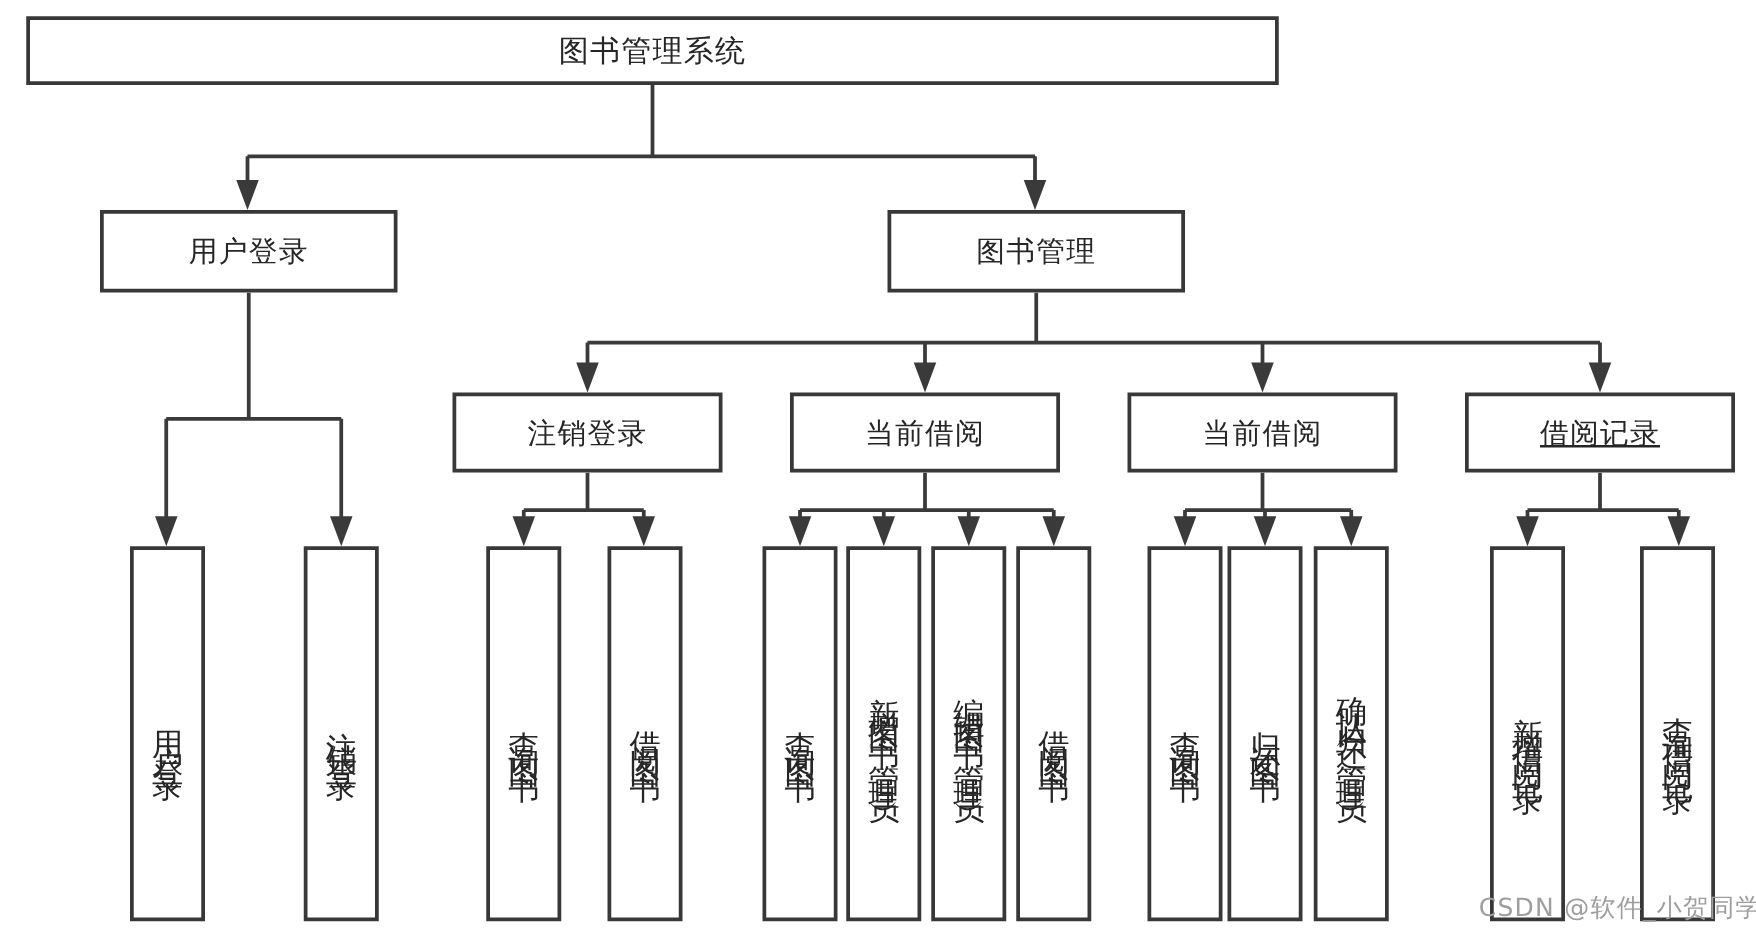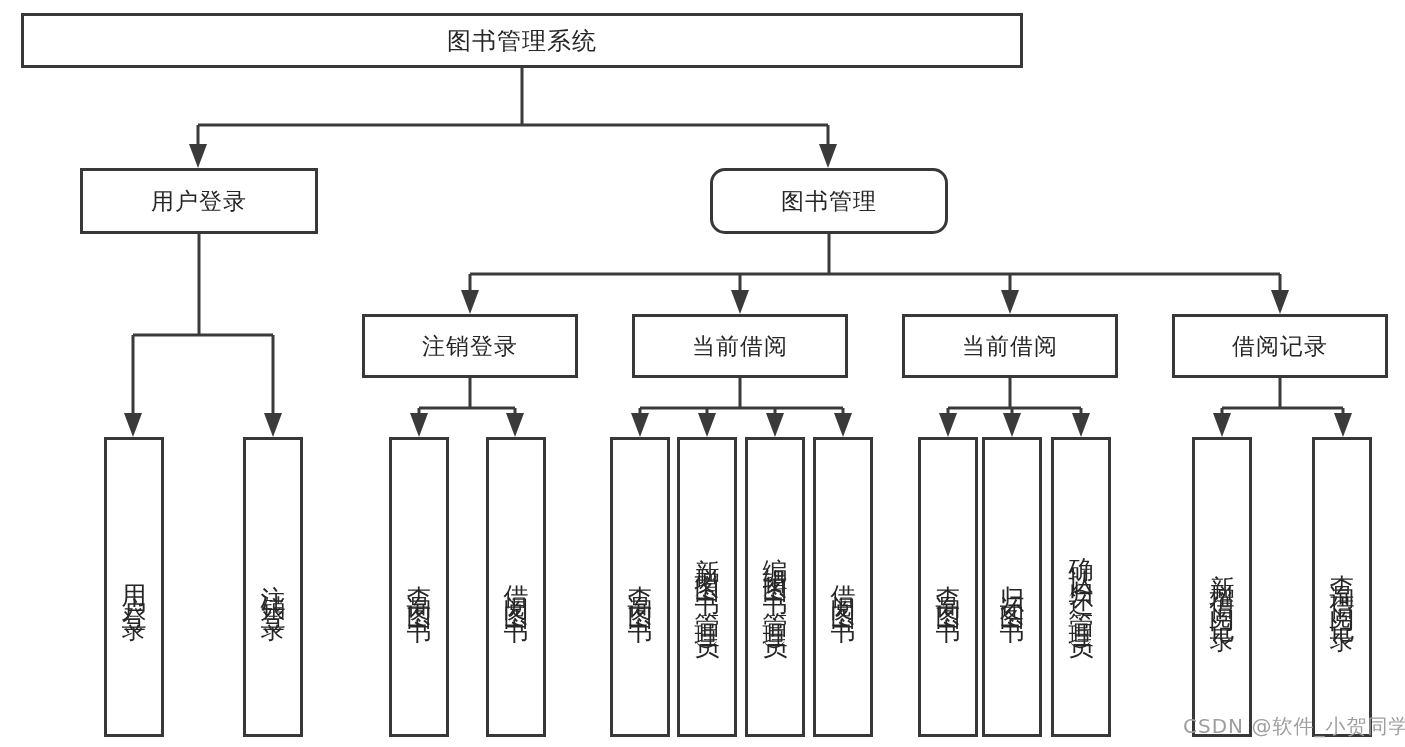--- a/index.html
+++ b/index.html
@@ -92,34 +92,34 @@
     </g>
   </svg>
 
   <div class="box" style="left:21px;top:13px;width:1002px;height:55px;">
     <span class="root-label">图书管理系统</span>
   </div>
 
   <div class="box" style="left:80px;top:168px;width:238px;height:66px;">
     <span class="h-label">用户登录</span>
   </div>
-  <div class="box" style="left:710px;top:168px;width:238px;height:66px;border-radius:15px;">
+  <div class="box" style="left:710px;top:168px;width:238px;height:66px;">
     <span class="h-label">图书管理</span>
   </div>
 
   <div class="box" style="left:362px;top:314px;width:216px;height:64px;">
     <span class="h-label">注销登录</span>
   </div>
   <div class="box" style="left:632px;top:314px;width:216px;height:64px;">
     <span class="h-label">当前借阅</span>
   </div>
   <div class="box" style="left:902px;top:314px;width:216px;height:64px;">
     <span class="h-label">当前借阅</span>
   </div>
-  <div class="box" style="left:1172px;top:314px;width:216px;height:64px;">
+  <div class="box" style="left:1172px;top:314px;width:216px;height:64px;text-decoration:underline;">
     <span class="h-label">借阅记录</span>
   </div>
 
   <div class="box" style="left:104px;top:437px;width:60px;height:300px;">
     <span class="leaf-label">用户登录</span>
   </div>
   <div class="box" style="left:243px;top:437px;width:60px;height:300px;">
     <span class="leaf-label">注销登录</span>
   </div>
 

